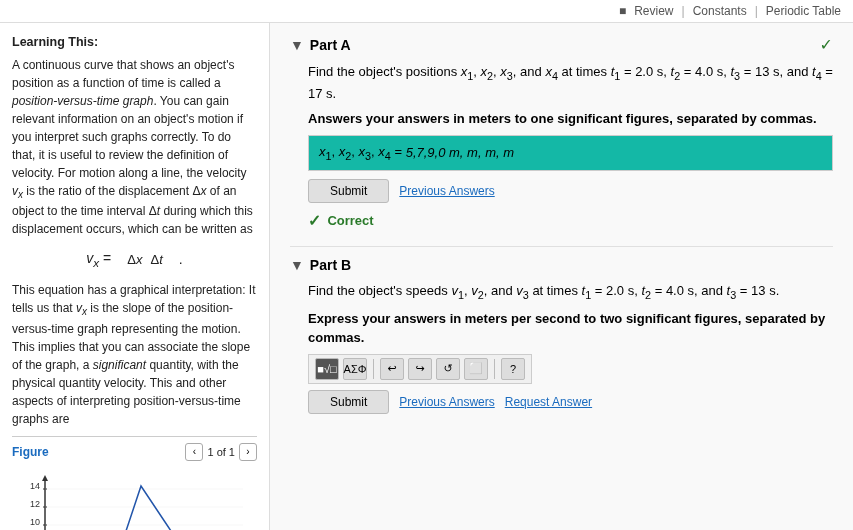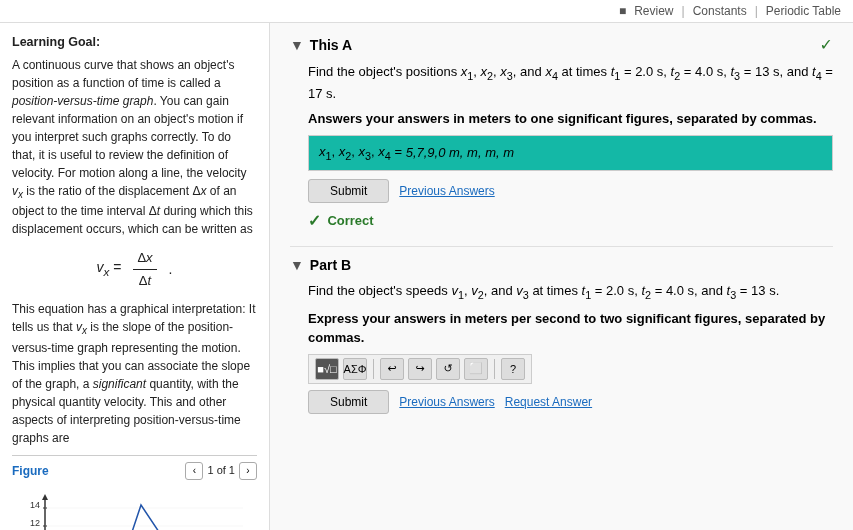--- a/index.html
+++ b/index.html
@@ -73,21 +73,20 @@
 
     .formula {
       display: inline-flex;
       align-items: center;
       gap: 12px;
       text-align: right;
     }
 
     .fraction {
       display: inline-flex;
-      flex-direction: column;
       align-items: center;
       font-size: 13px;
     }
 
     .fraction .num, .fraction .den {
       padding: 0 4px;
     }
 
     .fraction .bar {
       width: 100%;
@@ -337,21 +336,21 @@
   <span>Review</span>
   <span class="sep">|</span>
   <span>Constants</span>
   <span class="sep">|</span>
   <span>Periodic Table</span>
 </div>
 
 <div class="main-layout">
 
   <div class="left-panel">
-    <div class="learning-goal-title">Learning Goal:</div>
+    <div class="learning-goal-title">Learning This:</div>
     <p>
       A continuous curve that shows an object's position as a function of time is called a <em>position-versus-time graph</em>. You can gain relevant information on an object's motion if you interpret such graphs correctly. To do that, it is useful to review the definition of velocity. For motion along a line, the velocity <em>v<sub>x</sub></em> is the ratio of the displacement Δ<em>x</em> of an object to the time interval Δ<em>t</em> during which this displacement occurs, which can be written as
     </p>
 
     <div class="formula-box">
       <div class="formula">
         <span><em>v<sub>x</sub></em> =</span>
         <div class="fraction">
           <span class="num">Δ<em>x</em></span>
           <div class="bar"></div>
@@ -436,21 +435,21 @@
         </svg>
       </div>
     </div>
   </div>
 
   <div class="right-panel">
 
     <div class="part-section">
       <div class="part-header">
         <span class="part-arrow">▼</span>
-        <span class="part-title">This A</span>
+        <span class="part-title">Part A</span>
         <span class="check-mark">✓</span>
       </div>
       <div class="part-content">
         <p>
           Find the object's positions <em>x</em><sub>1</sub>, <em>x</em><sub>2</sub>, <em>x</em><sub>3</sub>, and <em>x</em><sub>4</sub> at times <em>t</em><sub>1</sub> = 2.0 s, <em>t</em><sub>2</sub> = 4.0 s, <em>t</em><sub>3</sub> = 13 s, and <em>t</em><sub>4</sub> = 17 s.
         </p>
         <p class="instruction">Answers your answers in meters to one significant figures, separated by commas.</p>
         <div class="answer-box">
           <span><em>x</em><sub>1</sub>, <em>x</em><sub>2</sub>, <em>x</em><sub>3</sub>, <em>x</em><sub>4</sub> =&nbsp;</span>
           <span class="answer-text">5,7,9,0  m, m, m, m</span>

